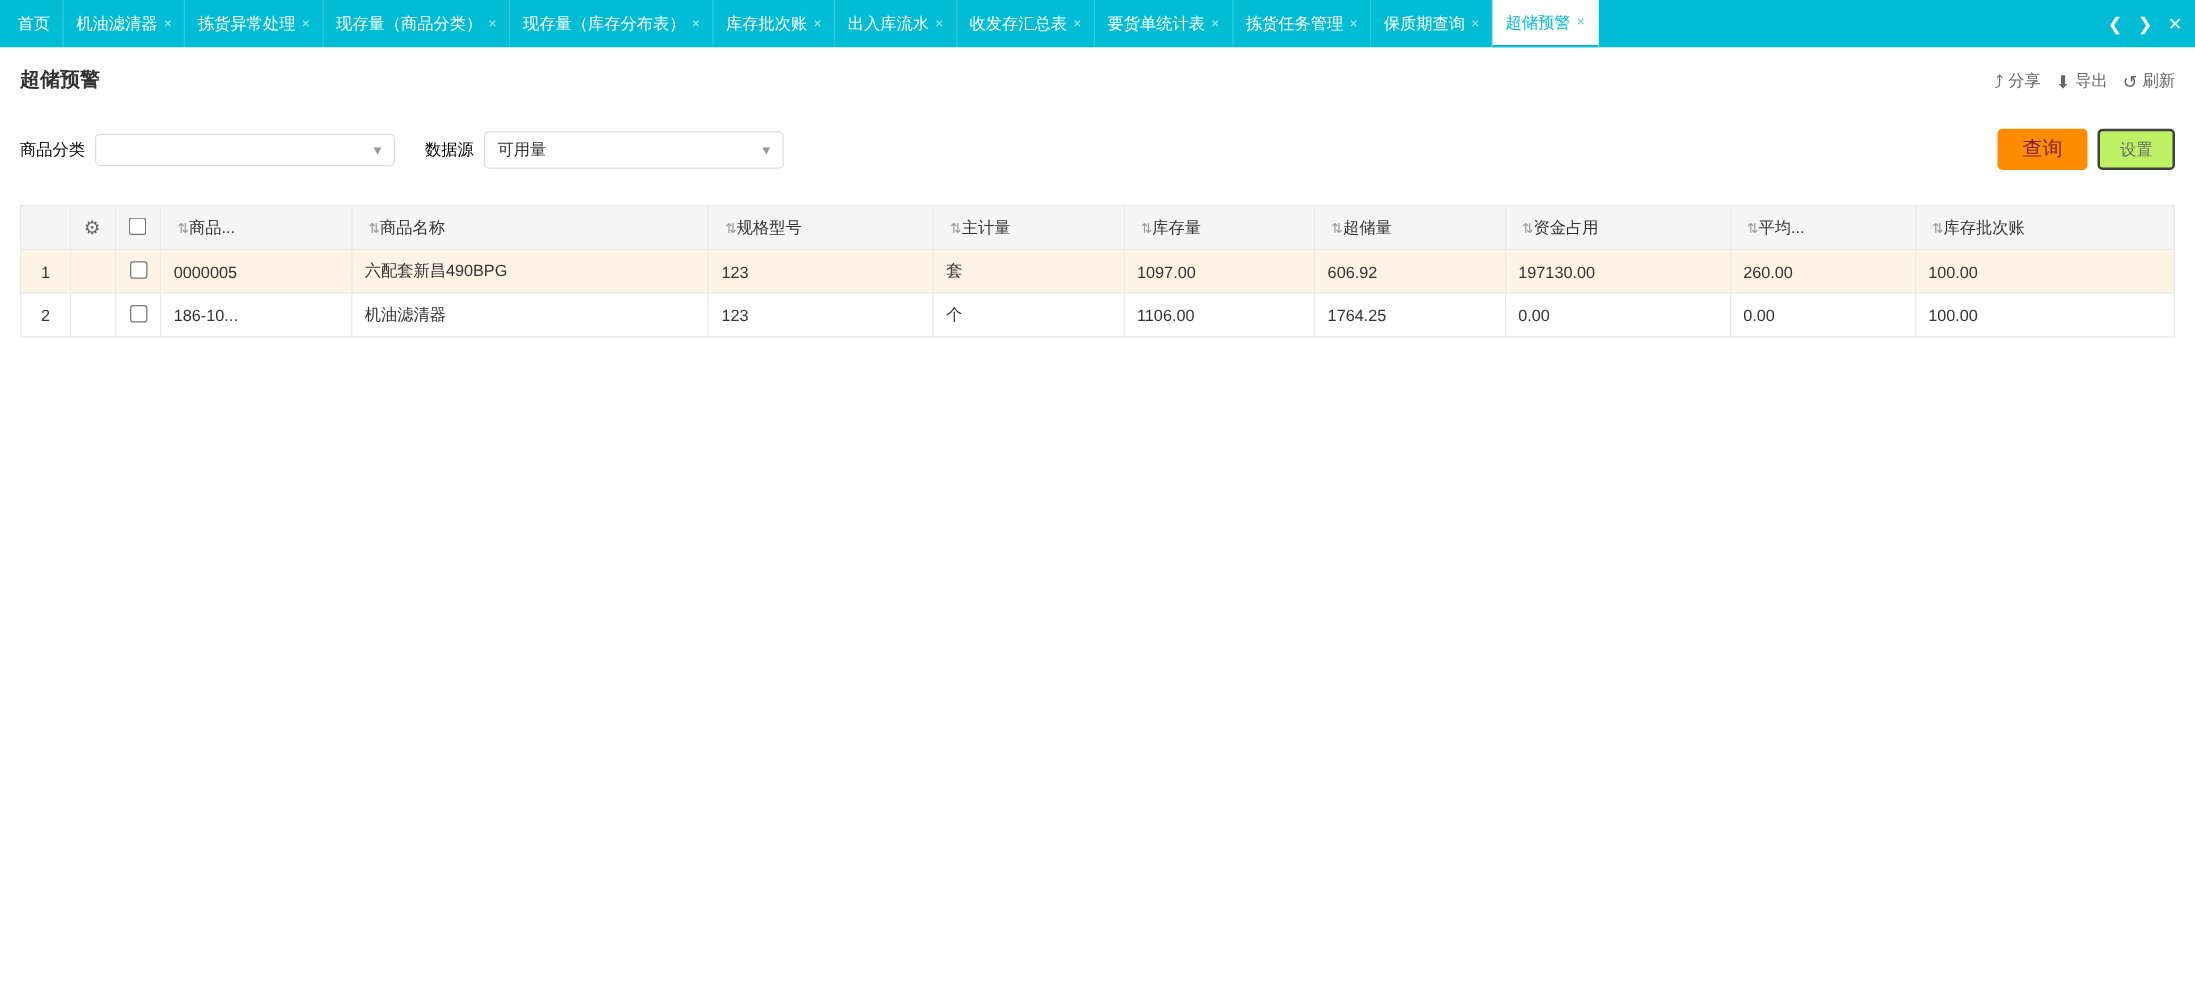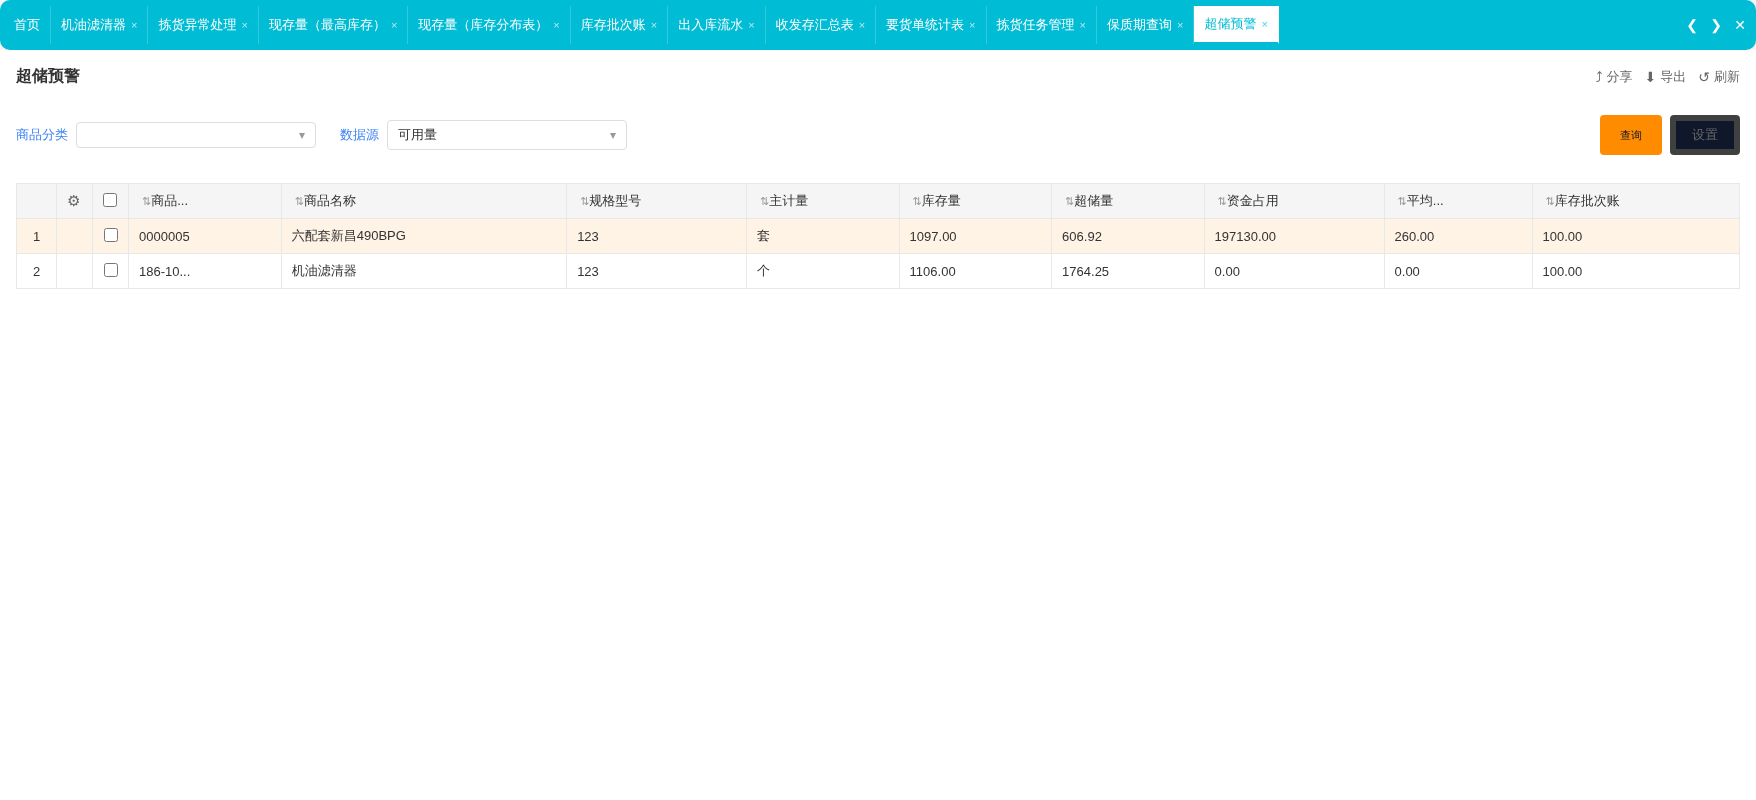--- a/index.html
+++ b/index.html
@@ -3,25 +3,24 @@
   <meta charset="utf-8">
   <style>
     * { box-sizing: border-box; margin: 0; padding: 0; }
     body { font-family: 'Microsoft YaHei', Arial, sans-serif; font-size: 13px; background: #f5f5f5; color: #333; }
 
     
     .top-nav {
       display: flex;
       align-items: center;
       background: #00bcd4;
-      height: 50px;
+      height: 38px;
       padding: 0 4px;
       overflow: hidden;
       gap: 0;
-      border-radius: 10px;
     }
     .nav-item {
       display: flex;
       align-items: center;
       height: 38px;
       padding: 0 10px;
       color: #fff;
       font-size: 13px;
       cursor: pointer;
       white-space: nowrap;
@@ -92,21 +91,21 @@
       gap: 24px;
       margin-bottom: 16px;
       padding: 12px 0;
     }
     .filter-item {
       display: flex;
       align-items: center;
       gap: 8px;
     }
     .filter-label {
-      color: #3b82f6;
+      color: #000000;
       font-size: 13px;
       white-space: nowrap;
     }
     .filter-select {
       display: flex;
       align-items: center;
       border: 1px solid #ddd;
       border-radius: 4px;
       padding: 5px 10px;
       background: #fff;
@@ -118,31 +117,31 @@
     }
     .filter-select .chevron { color: #999; font-size: 12px; margin-left: 8px; }
 
     .filter-buttons {
       display: flex;
       gap: 8px;
       margin-left: auto;
     }
     .btn-query {
       background: #ff8c00;
-      color: #0f172a;
+      color: #7f1d1d;
       border: none;
       border-radius: 4px;
       padding: 6px 20px;
       cursor: pointer;
-      font-size: 11px;
+      font-size: 16px;
     }
     .btn-settings {
-      background: #0f172a;
+      background: #bef264;
       color: #666;
-      border: 6px solid #404040;
+      border: 2px solid #404040;
       border-radius: 4px;
       padding: 5px 16px;
       cursor: pointer;
       font-size: 13px;
     }
 
     
     .data-table {
       width: 100%;
       border-collapse: collapse;
@@ -188,21 +187,21 @@
       </div>
       <div class="nav-item">
         <span>机油滤清器</span>
         <span class="close-x">×</span>
       </div>
       <div class="nav-item">
         <span>拣货异常处理</span>
         <span class="close-x">×</span>
       </div>
       <div class="nav-item">
-        <span>现存量（最高库存）</span>
+        <span>现存量（商品分类）</span>
         <span class="close-x">×</span>
       </div>
       <div class="nav-item">
         <span>现存量（库存分布表）</span>
         <span class="close-x">×</span>
       </div>
       <div class="nav-item">
         <span>库存批次账</span>
         <span class="close-x">×</span>
       </div>

